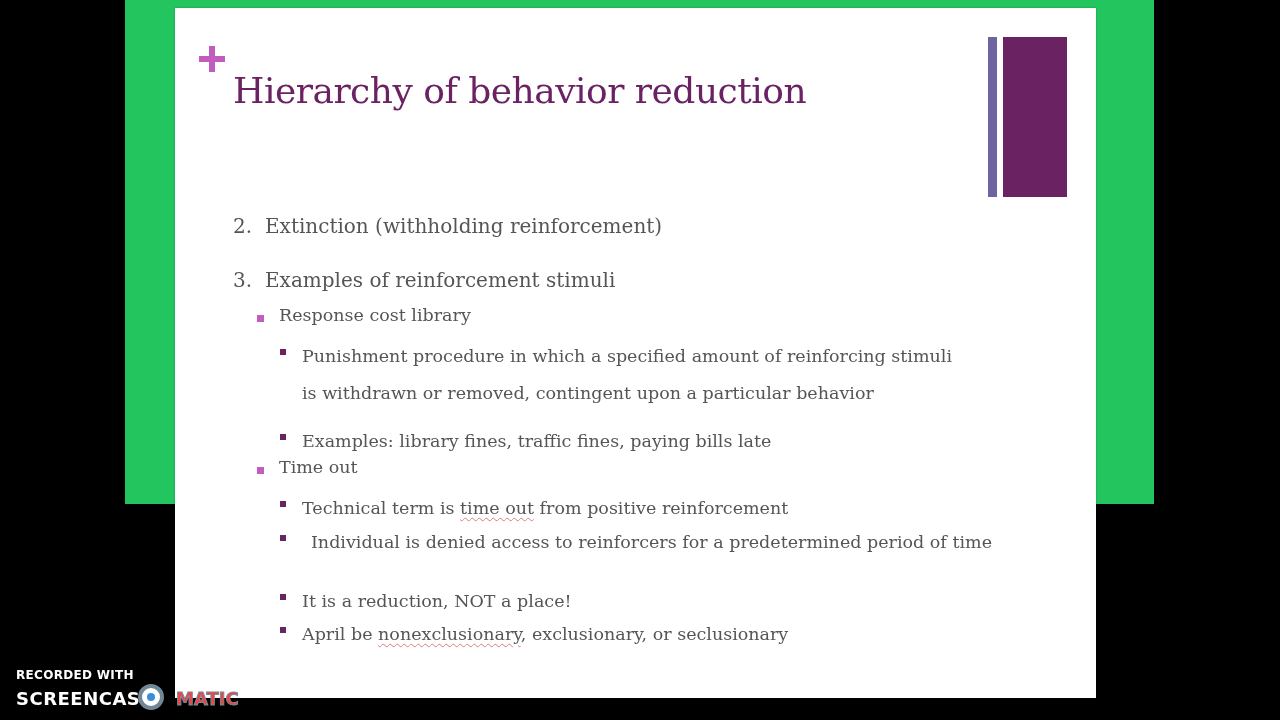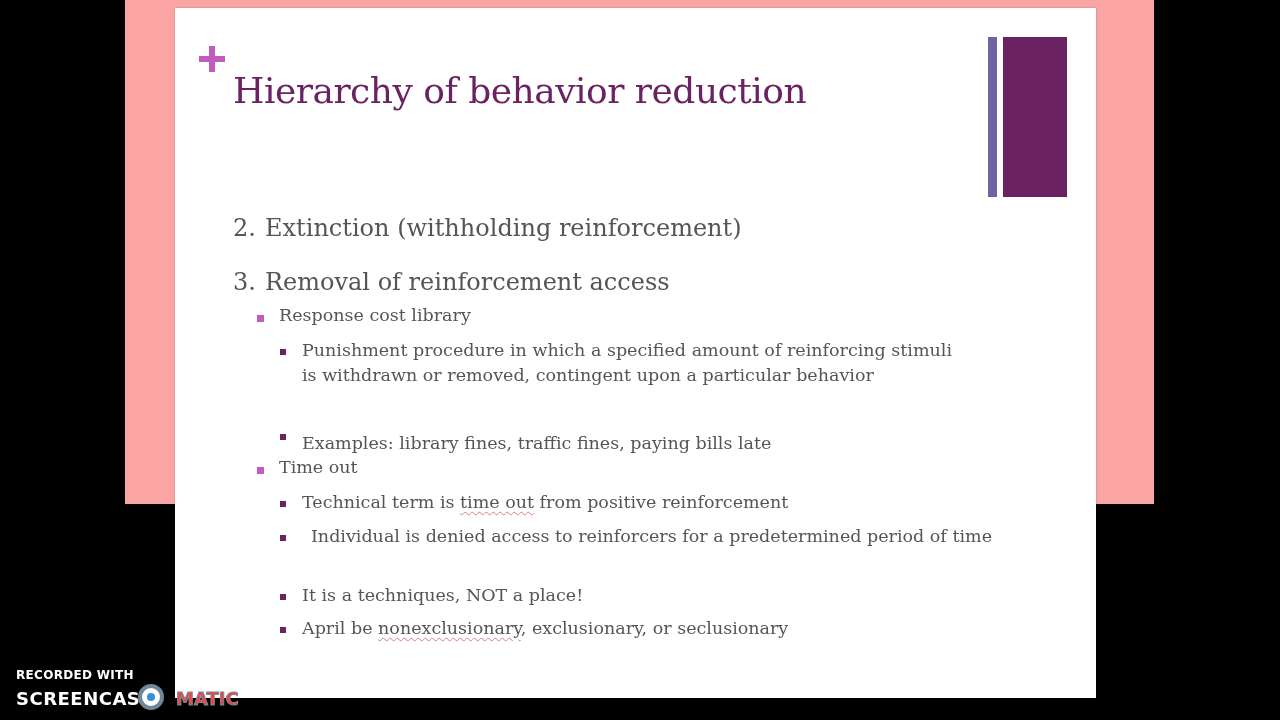--- a/index.html
+++ b/index.html
@@ -1,30 +1,30 @@
 <!DOCTYPE html>
 <html><head>
   <meta charset="utf-8">
   <style>
     html, body { margin: 0; padding: 0; }
     body { width: 1280px; height: 720px; background: #000; position: relative; overflow: hidden; font-family: "DejaVu Serif", serif; }
-    .viewer { position: absolute; left: 125px; top: 0; width: 1029px; height: 504px; background: #fca5a5; text-decoration: underline; }
+    .viewer { position: absolute; left: 125px; top: 0; width: 1029px; height: 504px; background: #22c55e; text-decoration: underline; }
     .slide { position: absolute; left: 50px; top: 8px; width: 921px; height: 690px; background: #fff; box-shadow: 0 0 2px rgba(0,0,0,0.25); }
     .plus { position: absolute; left: 24px; top: 38px; width: 26px; height: 26px; }
     .plus::before, .plus::after { content: ""; position: absolute; background: #c35cbf; }
     .plus::before { left: 10px; top: 0; width: 6px; height: 26px; }
     .plus::after { left: 0; top: 10px; width: 26px; height: 6px; }
     .title { position: absolute; left: 58px; top: 58px; width: 700px; color: #6b2263; font-size: 36px; line-height: 50px; font-family: "DejaVu Serif", serif; letter-spacing: -0.5px; }
     .bar-thin { position: absolute; left: 813px; top: 29px; width: 9px; height: 160px; background: #6e64a1; }
     .bar-thick { position: absolute; left: 828px; top: 29px; width: 64px; height: 160px; background: #6b2263; }
     .body { position: absolute; left: 58px; top: 0; width: 800px; color: #555; }
-    .lvl1 { position: absolute; font-size: 24px; white-space: nowrap; }
+    .lvl1 { position: absolute; font-size: 20px; white-space: nowrap; }
     .lvl1 .num { display: inline-block; width: 32px; }
     .lvl2 { position: absolute; font-size: 17.5px; white-space: nowrap; }
-    .lvl3 { position: absolute; font-size: 17.5px; line-height: 25px; }
+    .lvl3 { position: absolute; font-size: 17.5px; line-height: 37px; }
     .b-pink { position: absolute; width: 7px; height: 7px; background: #c35cbf; }
     .b-dark { position: absolute; width: 6px; height: 6px; background: #6b2263; }
     .squiggle { text-decoration: underline wavy #d98080; text-decoration-thickness: 1px; text-underline-offset: 3px; }
     .watermark { position: absolute; left: 16px; top: 668px; color: #fff; font-family: "DejaVu Sans", sans-serif; }
     .wm-small { font-size: 12px; font-weight: bold; letter-spacing: 0.3px; }
     .wm-big { position: absolute; top: 20px; left: 0; font-size: 18px; font-weight: bold; letter-spacing: 0.5px; white-space: nowrap; }
     .wm-logo { position: absolute; left: 122px; top: 16px; width: 26px; height: 26px; border-radius: 50%; border: 4px solid #6f8797; background: #fff; box-sizing: border-box; }
     .wm-logo::after { content: ""; position: absolute; left: 5px; top: 5px; width: 8px; height: 8px; border-radius: 50%; background: #3a8ed8; }
     .wm-matic { position: absolute; left: 160px; top: 20px; font-size: 18px; font-weight: bold; color: #ef4444; -webkit-text-stroke: 1px #7a8a96; white-space: nowrap; }
   </style>
@@ -38,45 +38,45 @@
       <div>Hierarchy of behavior reduction</div>
     </div>
     <div class="bar-thin"></div>
     <div class="bar-thick"></div>
 
     <div class="body">
       <div class="lvl1" style="top:206px;">
         <span class="num">2.</span><span>Extinction (withholding reinforcement)</span>
       </div>
       <div class="lvl1" style="top:260px;">
-        <span class="num">3.</span><span>Removal of reinforcement access</span>
+        <span class="num">3.</span><span>Examples of reinforcement stimuli</span>
       </div>
 
       <span class="b-pink" style="left:24px; top:307px;"></span>
       <div class="lvl2" style="left:46px; top:297px;">Response cost library</div>
 
       <span class="b-dark" style="left:47px; top:341px;"></span>
       <div class="lvl3" style="left:69px; top:330px; width:660px;">Punishment procedure in which a specified amount of reinforcing stimuli is withdrawn or removed, contingent upon a particular behavior</div>
 
       <span class="b-dark" style="left:47px; top:426px;"></span>
-      <div class="lvl3" style="left:69px; top:415px; white-space:nowrap;margin-top:8px;">Examples: library fines, traffic fines, paying bills late</div>
+      <div class="lvl3" style="left:69px; top:415px; white-space:nowrap;">Examples: library fines, traffic fines, paying bills late</div>
 
       <span class="b-pink" style="left:24px; top:459px;"></span>
       <div class="lvl2" style="left:46px; top:449px;">Time out</div>
 
       <span class="b-dark" style="left:47px; top:493px;"></span>
       <div class="lvl3" style="left:69px; top:482px; white-space:nowrap;">
         <span>Technical term is </span><span class="squiggle">time out</span><span> from positive reinforcement</span>
       </div>
 
       <span class="b-dark" style="left:47px; top:527px;"></span>
       <div class="lvl3" style="left:69px; top:516px; width:690px;text-align:right;">Individual is denied access to reinforcers for a predetermined period of time</div>
 
       <span class="b-dark" style="left:47px; top:586px;"></span>
-      <div class="lvl3" style="left:69px; top:575px; white-space:nowrap;">It is a techniques, NOT a place!</div>
+      <div class="lvl3" style="left:69px; top:575px; white-space:nowrap;">It is a reduction, NOT a place!</div>
 
       <span class="b-dark" style="left:47px; top:619px;"></span>
       <div class="lvl3" style="left:69px; top:608px; white-space:nowrap;">
         <span>April be </span><span class="squiggle">nonexclusionary</span><span>, exclusionary, or seclusionary</span>
       </div>
     </div>
   </div>
 </div>
 
 <div class="watermark">

